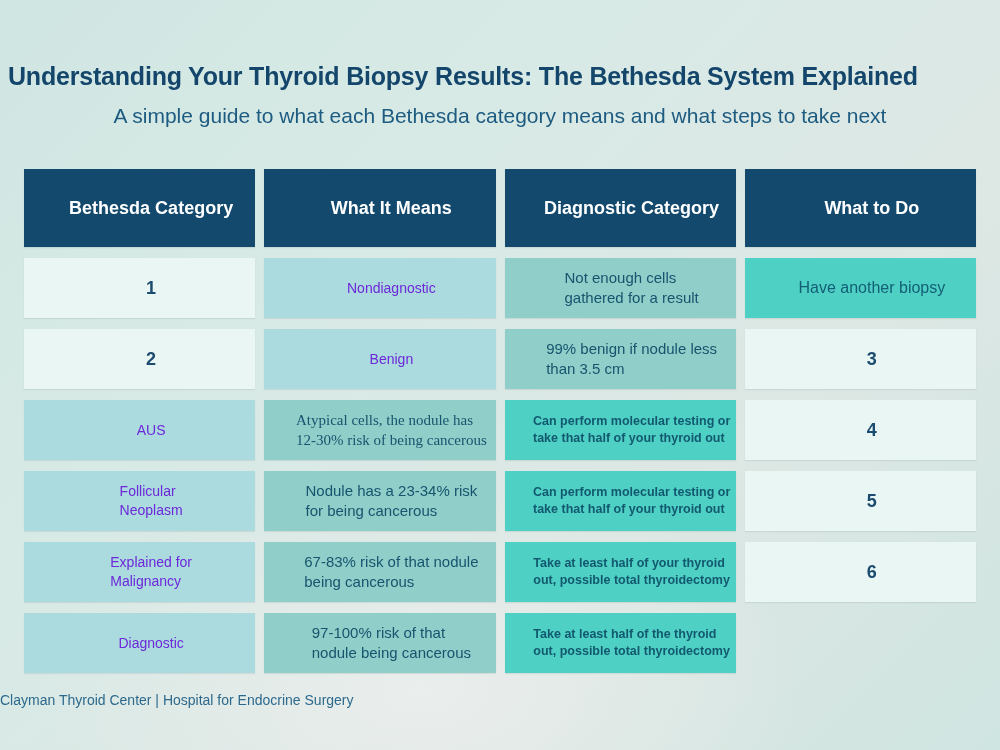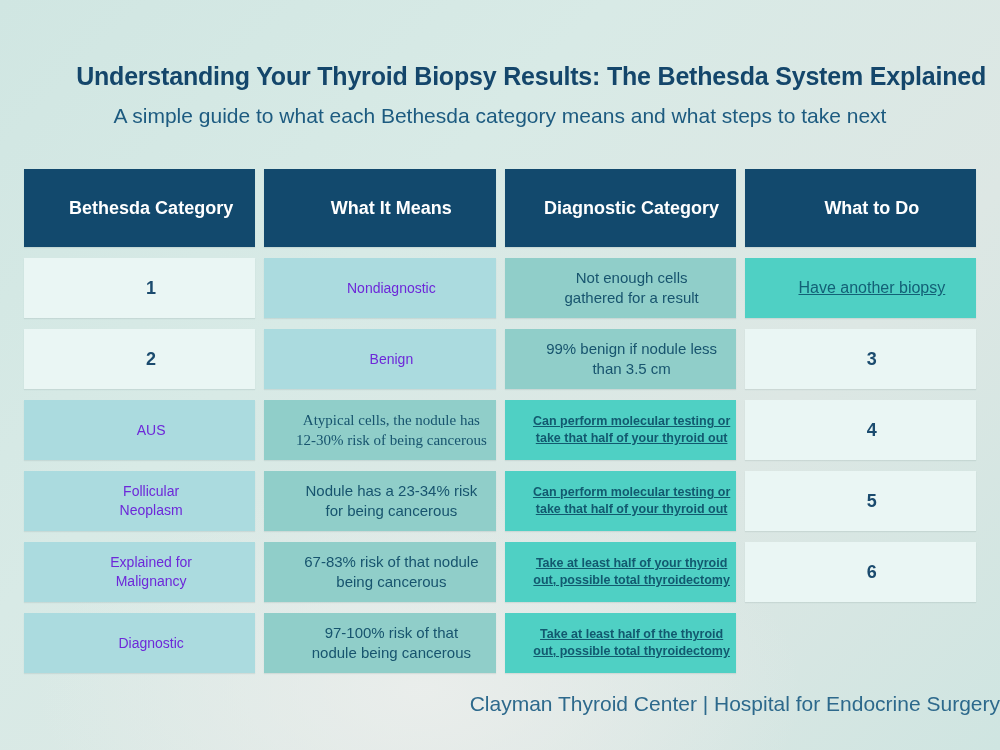--- a/index.html
+++ b/index.html
@@ -6,22 +6,22 @@
   body {
     width: 1000px;
     height: 750px;
     overflow: hidden;
     font-family: "Liberation Sans", sans-serif;
     background:
       radial-gradient(ellipse 55% 40% at 42% 92%, rgba(235,238,236,0.9) 0%, rgba(235,238,236,0) 70%),
       linear-gradient(135deg, #d0e6e2 0%, #d8eae6 35%, #dde7e4 68%, #cfe5e1 100%);
   }
   .page-title {
-    margin: 62px 14px 0;
-    text-align: right;
+    margin: 62px 8px 0;
+    text-align: left;
     font-size: 25px;
     font-weight: bold;
     letter-spacing: -0.2px;
     white-space: nowrap;
     color: var(--heading-text, #14466b);
   }
   .page-subtitle {
     margin: 13px 12px 0;
     text-align: center;
     font-size: 21px;
@@ -32,21 +32,20 @@
     display: grid;
     grid-template-columns: repeat(4, 1fr);
     column-gap: 9px;
     row-gap: 11px;
     margin: 41px 24px 0;
   }
   .cell {
     display: flex;
     align-items: center;
     justify-content: center;
-    text-align: center;
     white-space: pre-line;
     min-height: 60px;
     line-height: 1.35;
     box-shadow: 0 1px 1px rgba(80, 110, 110, 0.12);
     padding-left: 23px;
   }
   .cell.header {
     min-height: 78px;
     background: var(--header-bg, #12496d);
     color: var(--header-text, #ffffff);
@@ -67,31 +66,30 @@
   .cell.c3 {
     background: var(--meaning-bg, #90cec9);
     color: #17546e;
     font-size: 15px;
   }
   .cell.c3.sm { font-size: 15px; font-family: Liberation Serif, serif; }
   .cell.c4 {
     background: var(--action-bg, #4fd0c4);
     color: #136076;
     font-size: 16px;
-    text-decoration: underline;
   }
   .cell.c4.sm {
     font-size: 12.5px;
     font-weight: bold;
     color: #12596f;
   }
   .page-footer {
     margin: 19px 0 0;
-    text-align: right;
-    font-size: 21px;
+    text-align: left;
+    font-size: 14px;
     color: var(--footer-text, #2d698c);
   }
 </style>
 </head>
 <body>
 
 <h1 class="page-title">Understanding Your Thyroid Biopsy Results: The Bethesda System Explained</h1>
 <div class="page-subtitle">A simple guide to what each Bethesda category means and what steps to take next</div>
 
 <div class="bethesda-table">

